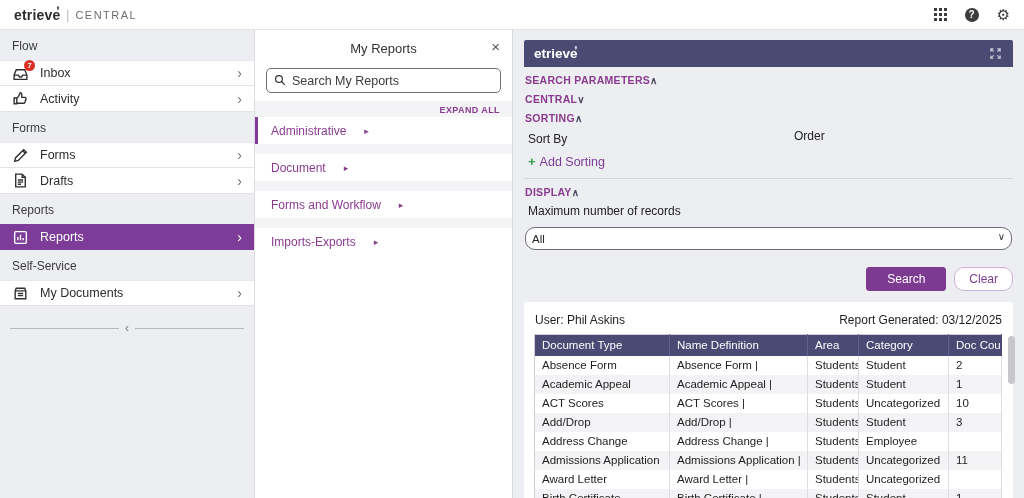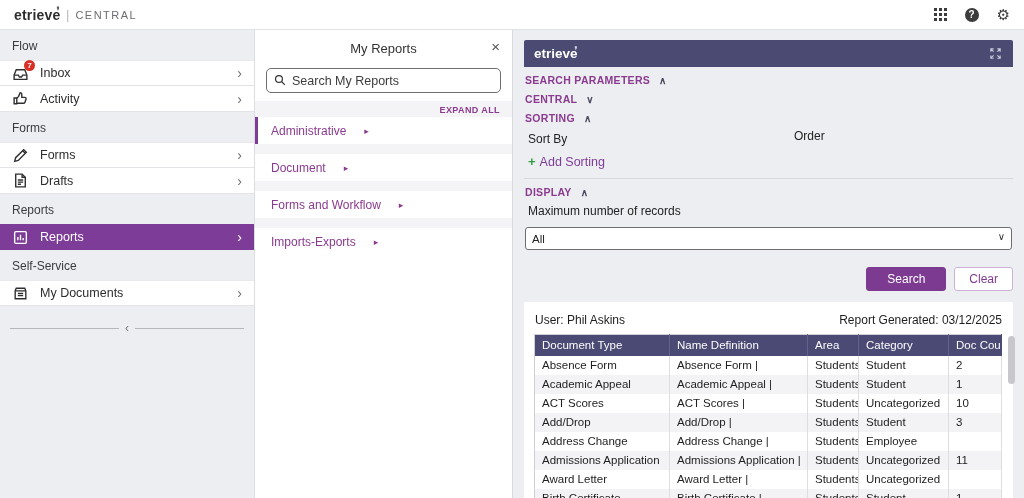--- a/index.html
+++ b/index.html
@@ -62,39 +62,39 @@
   
   .viewer { position:absolute; top:30px; left:513px; width:511px; height:468px; background:#edeef2; padding:10px 11px; }
   .v-header { height:27px; background:#4a4a72; display:flex; align-items:center; padding:0 10px; position:relative;
               border-radius:2px 2px 0 0; }
   .v-brand { color:#fff; font-size:13.5px; font-weight:bold; }
   .v-brand .leaf { color:#d9d9e6; font-size:9px; position:relative; top:-5px; left:-3px; }
   .v-title { position:absolute; left:0; right:0; text-align:center; color:#fff; font-size:13px; }
   .v-expand { position:absolute; right:10px; top:6px; width:15px; height:15px; cursor:pointer; color:#c9c9dc; }
   .v-expand svg { width:15px; height:15px; }
 
-  .v-section { display:flex; align-items:center; gap:9px; margin:7px 1px 0; cursor:pointer; }
+  .v-section { display:flex; align-items:center; margin:7px 1px 0; cursor:pointer; }
   .v-section .s-lbl { font-size:10.5px; font-weight:bold; color:#8a3b8f; letter-spacing:.3px; }
   .v-section .s-caret { font-size:10px; color:#4a4a60; font-weight:bold; }
   .sort-row { position:relative; height:16px; margin:5px 0 0 4px; }
   .sort-by { font-size:12px; color:#222; }
   .order-lbl { position:absolute; left:266px; top:0; font-size:12px; color:#222; }
   .add-sort { display:flex; align-items:center; gap:4px; margin:9px 0 9px 4px; cursor:pointer; }
   .add-sort .plus { color:#2f9e44; font-weight:bold; font-size:13px; }
   .add-sort .a-lbl { font-size:12.5px; color:#7d3c98; }
   .v-divider { height:1px; background:#d6d6db; margin:0 0 7px; }
   .max-lbl { font-size:12px; color:#222; margin:6px 0 9px 4px; }
   .v-select-wrap { position:relative; margin:0 1px; }
   .v-select { width:100%; height:23px; font-size:11.5px; font-family:inherit; color:#222; background:#fff;
-              border:1px solid #6e6e73; border-radius:3px; padding:0 6px; appearance:none; -webkit-appearance:none; }
+              border:1px solid #6e6e73; border-radius:10px; padding:0 6px; appearance:none; -webkit-appearance:none; }
   .v-select-caret { position:absolute; right:7px; top:4px; font-size:10px; color:#333; pointer-events:none; }
   .v-btn-row { display:flex; justify-content:flex-end; gap:8px; margin-top:17px; }
   .btn-search { background:#7d3a91; color:#fff; border:1px solid #7d3a91; border-radius:3px; font-size:12px;
                 font-family:inherit; padding:4px 20px; cursor:pointer; }
-  .btn-clear { background:#fff; color:#7d3a91; border:1px solid #cdb2d8; border-radius:3px; font-size:12px;
+  .btn-clear { background:#fff; color:#7d3a91; border:1px solid #cdb2d8; border-radius:10px; font-size:12px;
                font-family:inherit; padding:4px 14px; cursor:pointer; }
 
   .card { background:#fff; margin-top:11px; border-radius:2px; padding:7px 10px 8px; height:231px; position:relative; }
   .user-row { display:flex; justify-content:space-between; font-size:12px; color:#1e1e1e; margin:4px 1px 7px; }
   .table-zone { display:flex; }
   table.report { border-collapse:collapse; table-layout:fixed; width:467px; font-size:11.5px; }
   table.report col.c0{width:135px} table.report col.c1{width:138px} table.report col.c2{width:51px}
   table.report col.c3{width:90px} table.report col.c4{width:53px}
   table.report th { background:#4a4a74; color:#fdfdff; font-weight:normal; text-align:left; font-size:11.5px;
                     padding:4px 0 4px 7px; border-right:1px solid #62628a; height:21px; overflow:hidden; white-space:nowrap; }

